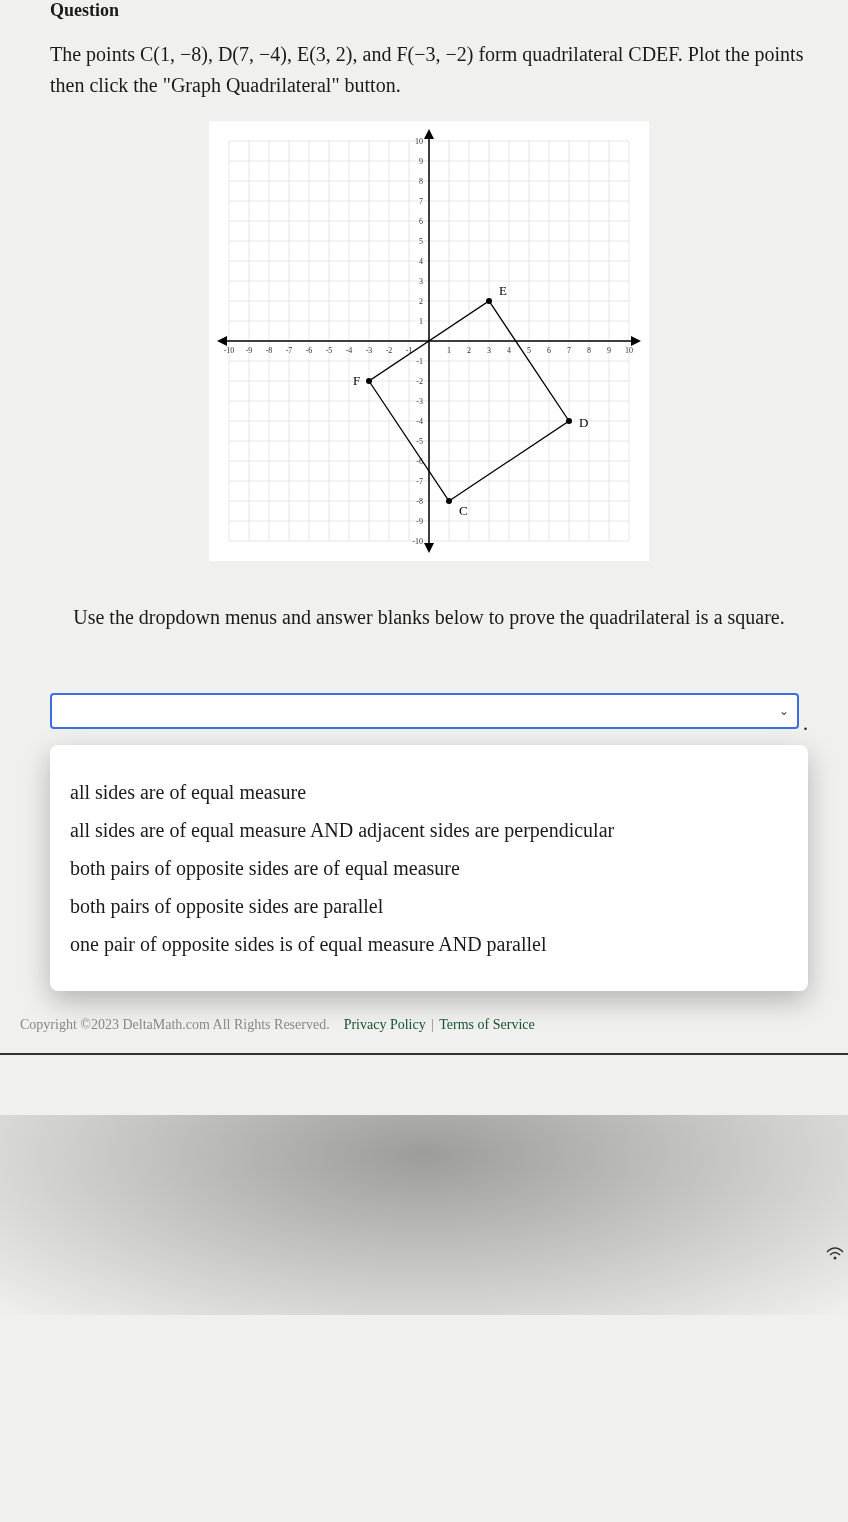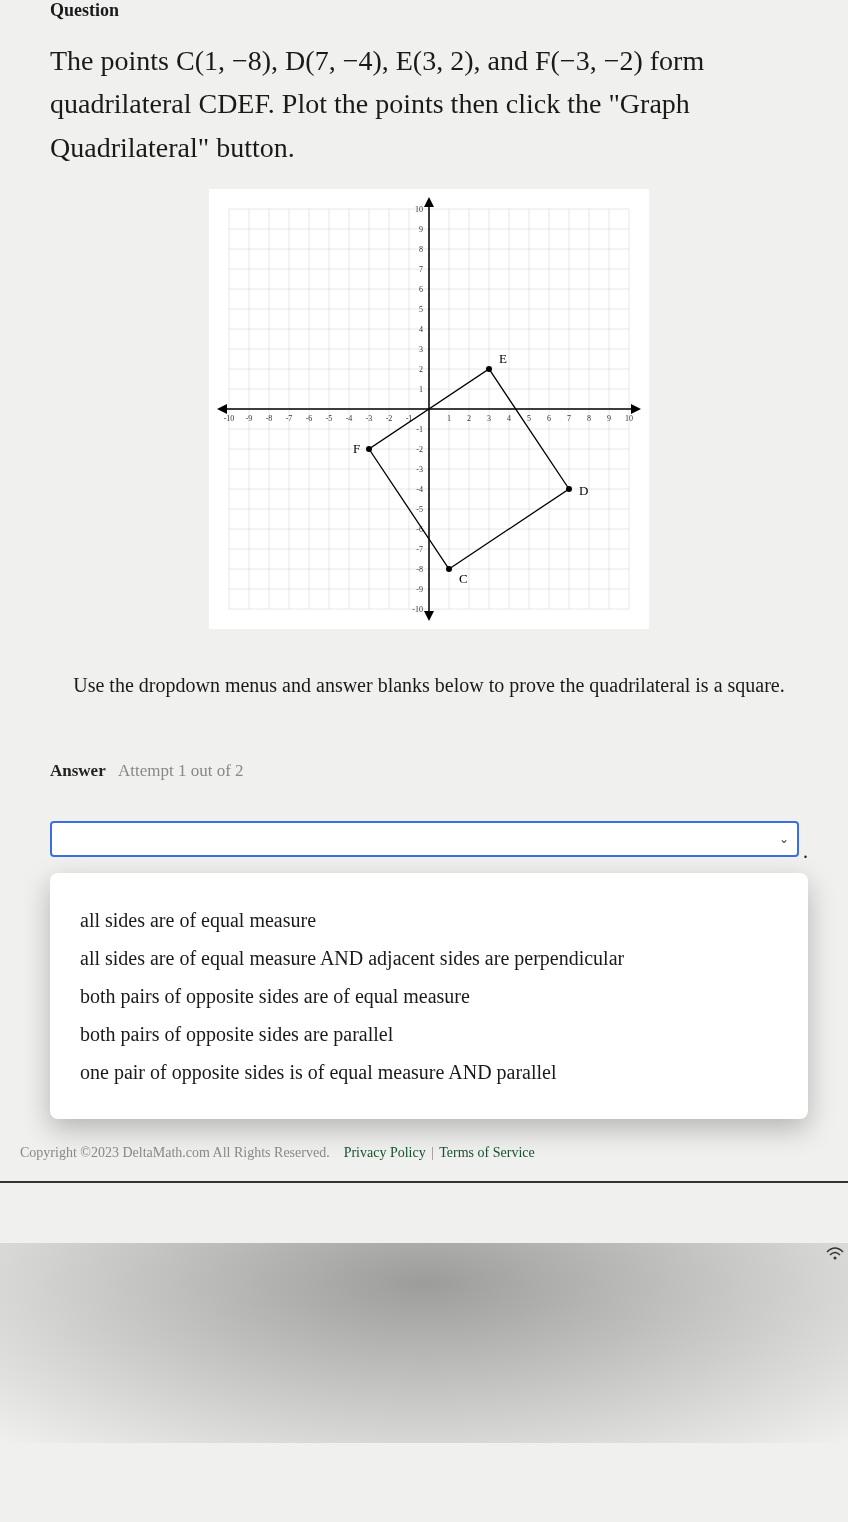--- a/index.html
+++ b/index.html
@@ -13,21 +13,21 @@
   }
   .page {
     padding: 0 40px 0 50px;
   }
   .heading {
     font-weight: bold;
     font-size: 18px;
     margin-bottom: 18px;
   }
   .problem {
-    font-size: 28px;
+    font-size: 20px;
     line-height: 1.55;
     margin-bottom: 20px;
   }
   .instruction {
     font-size: 16px;
     font-weight: bold;
     margin: 0 0 16px 60px;
   }
   .graph-wrap {
     display: flex;
@@ -74,21 +74,21 @@
     font-size: 20px;
     display: inline-block;
     margin-left: 2px;
   }
   .dd-wrap { display: flex; align-items: flex-end; gap: 2px; }
   .options-pop {
     margin-top: 10px;
     background: #fff;
     border-radius: 8px;
     box-shadow: 0 10px 28px rgba(0,0,0,0.25);
-    padding: 28px 30px;
+    padding: 28px 20px;
     font-size: 20px;
     line-height: 1.9;
   }
   .options-pop div { cursor: pointer; }
   .footer {
     margin-top: 26px;
     font-size: 14px;
     color: #888;
     padding: 0 40px 0 20px;
   }
@@ -219,24 +219,20 @@
         <text x="370" y="306" font-size="13" fill="#000" font-family="Georgia">D</text>
         <circle cx="280" cy="180" r="3" fill="#000"></circle>
         <text x="290" y="174" font-size="13" fill="#000" font-family="Georgia">E</text>
         <circle cx="160" cy="260" r="3" fill="#000"></circle>
         <text x="144" y="264" font-size="13" fill="#000" font-family="Georgia">F</text>
       </svg>
   </div>
 
   <div class="proof-text">Use the dropdown menus and answer blanks below to prove the quadrilateral is a square.</div>
 
-  <div class="answer-row">
-    <b>Answer</b>
-    <span class="attempt">Attempt 1 out of 2</span>
-  </div>
 
 
   <div class="dd-wrap">
     <div class="dropdown-box">
       <span class="chev">⌄</span>
     </div>
     <span class="period">.</span>
   </div>
 
   <div class="options-pop" id="options-list">

